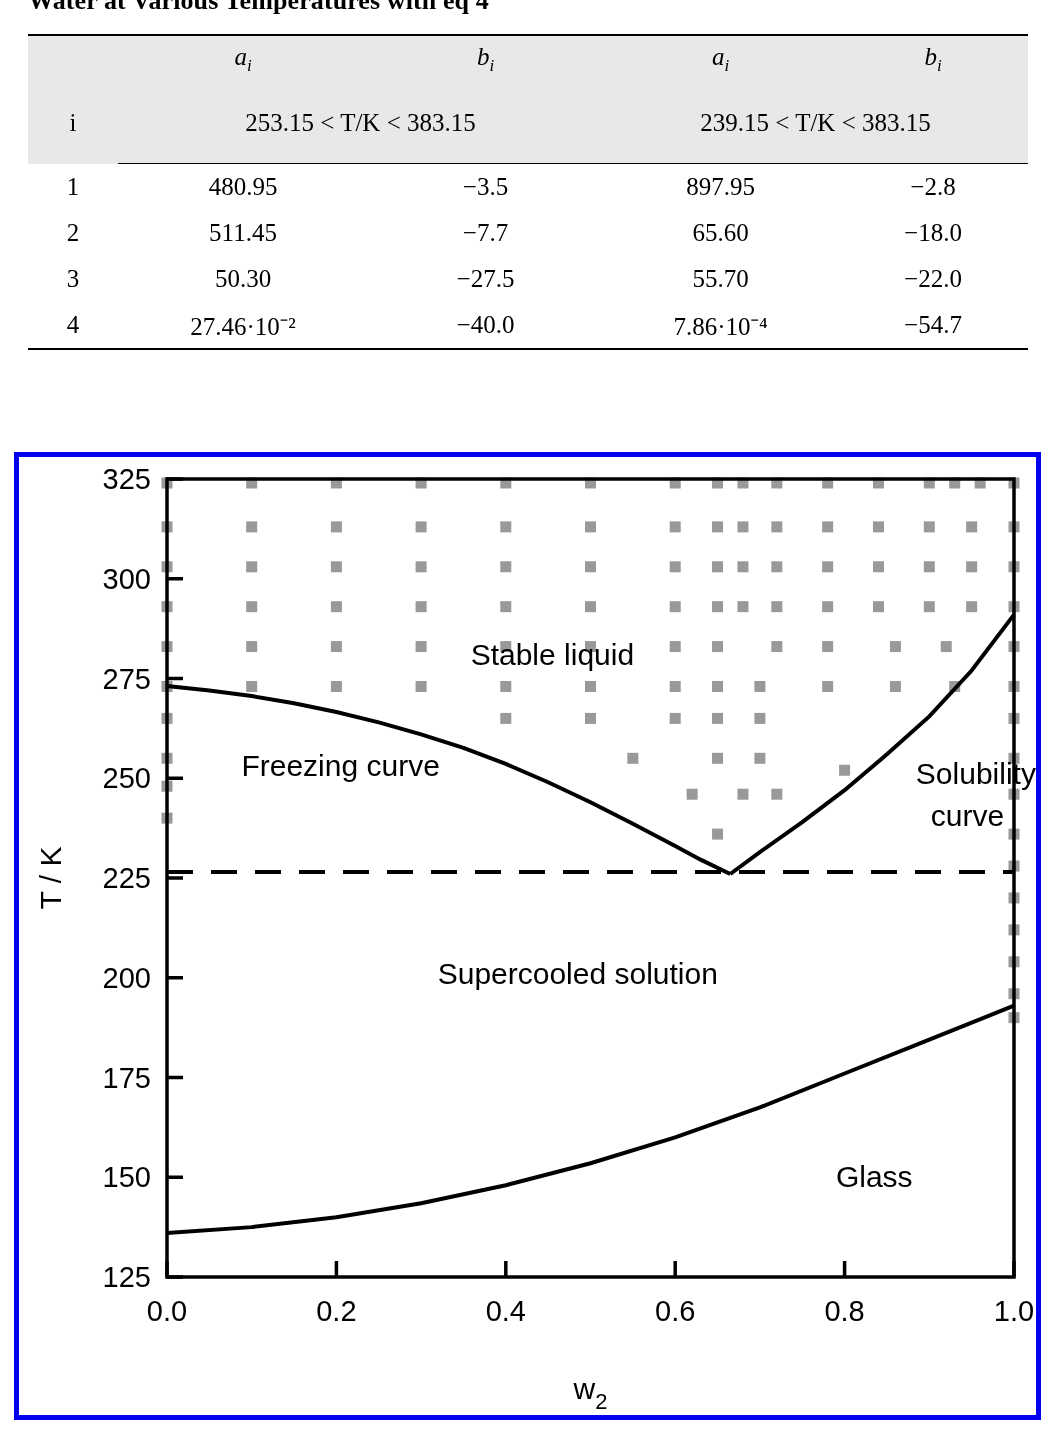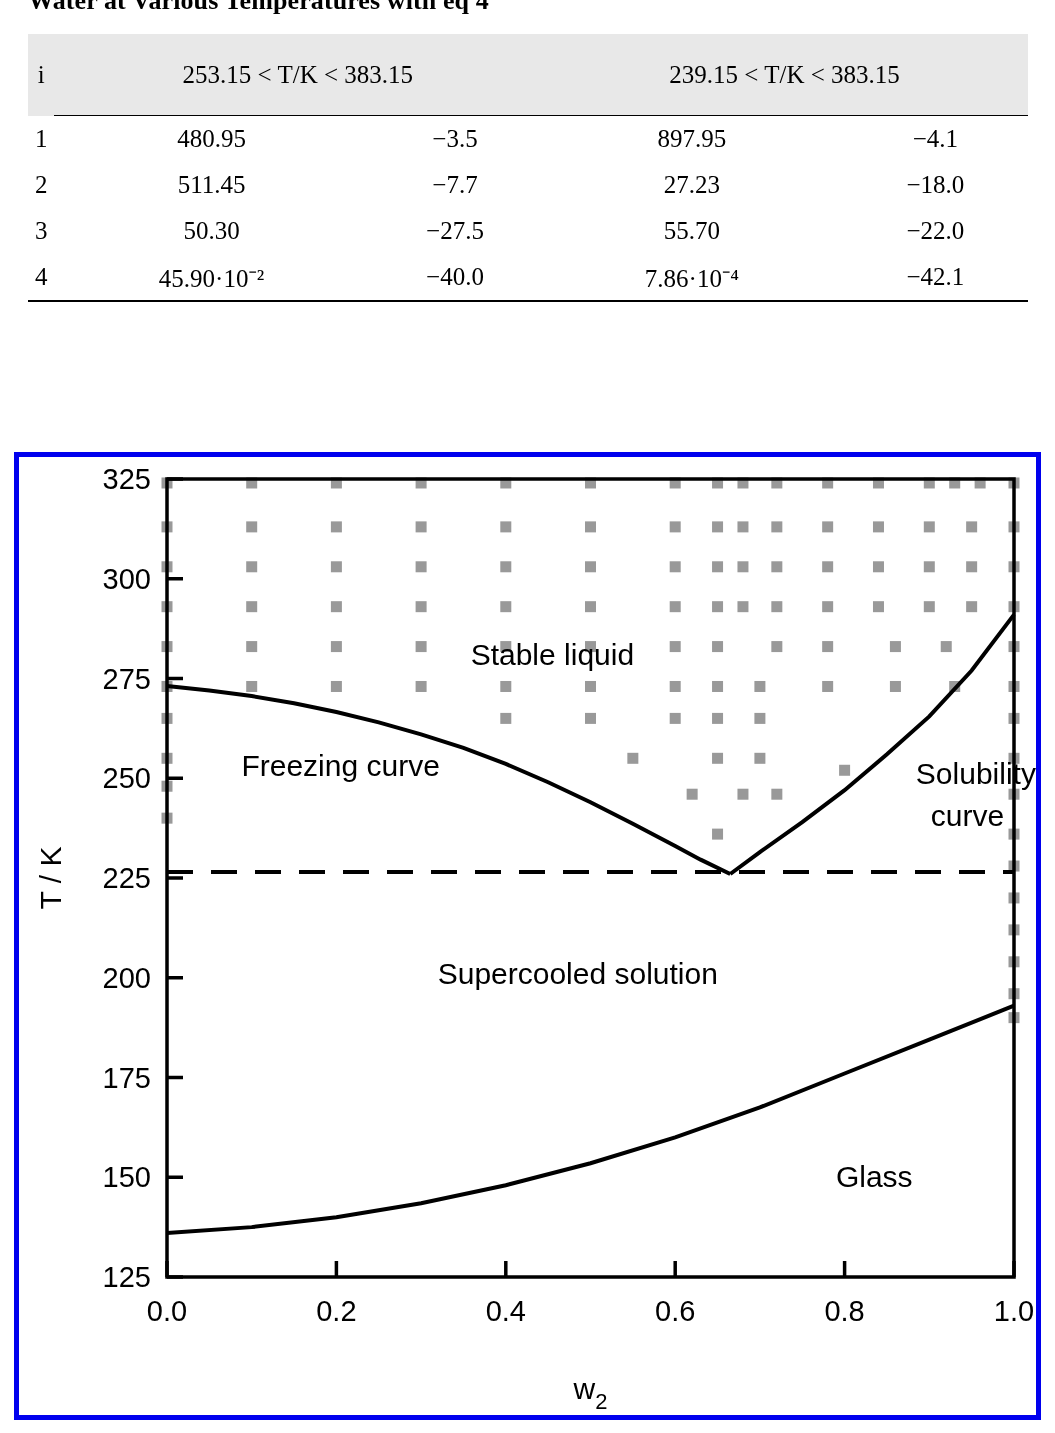--- a/index.html
+++ b/index.html
@@ -84,56 +84,63 @@
   }
 </style>
 </head>
 <body>
 
 <div class="title">Water at Various Temperatures with eq 4</div>
 
 <div class="table-wrap">
   <table class="params">
     <tbody>
+        <tr class="hdr-row rule-top">
+      <td style="width:90px"></td>
+      <td style="width:250px"><span class="it">a</span><sub class="it">i</sub></td>
+      <td style="width:235px"><span class="it">b</span><sub class="it">i</sub></td>
+      <td style="width:235px"><span class="it">a</span><sub class="it">i</sub></td>
+      <td style="width:190px"><span class="it">b</span><sub class="it">i</sub></td>
+    </tr>
     <tr class="sub-row">
       <td class="idx">i</td>
       <td colspan="2" class="underline-cell">
         <span>253.15 &lt; T/K &lt; 383.15</span>
       <div class="grpline"></div></td>
       <td colspan="2" class="underline-cell">
         <span>239.15 &lt; T/K &lt; 383.15</span>
       <div class="grpline"></div></td>
     </tr>
     <tr class="data-row">
       <td class="idx">1</td>
       <td>480.95</td>
       <td>−3.5</td>
       <td>897.95</td>
-      <td>−4.1</td>
+      <td>−2.8</td>
     </tr>
     <tr class="data-row">
       <td class="idx">2</td>
       <td>511.45</td>
       <td>−7.7</td>
-      <td>27.23</td>
+      <td>65.60</td>
       <td>−18.0</td>
     </tr>
     <tr class="data-row">
       <td class="idx">3</td>
       <td>50.30</td>
       <td>−27.5</td>
       <td>55.70</td>
       <td>−22.0</td>
     </tr>
     <tr class="data-row bottom-rule">
       <td class="idx">4</td>
-      <td>45.90·10⁻²</td>
+      <td>27.46·10⁻²</td>
       <td>−40.0</td>
       <td>7.86·10⁻⁴</td>
-      <td>−42.1</td>
+      <td>−54.7</td>
     </tr>
   </tbody>
     </table>
 </div>
 
 <div class="figure">
   <svg id="chart-svg" width="1017" height="958" viewBox="0 0 1017 958">
 
   <g>
         <rect x="142.5" y="20.49000000000001" width="11" height="11" fill="#999999"></rect>

